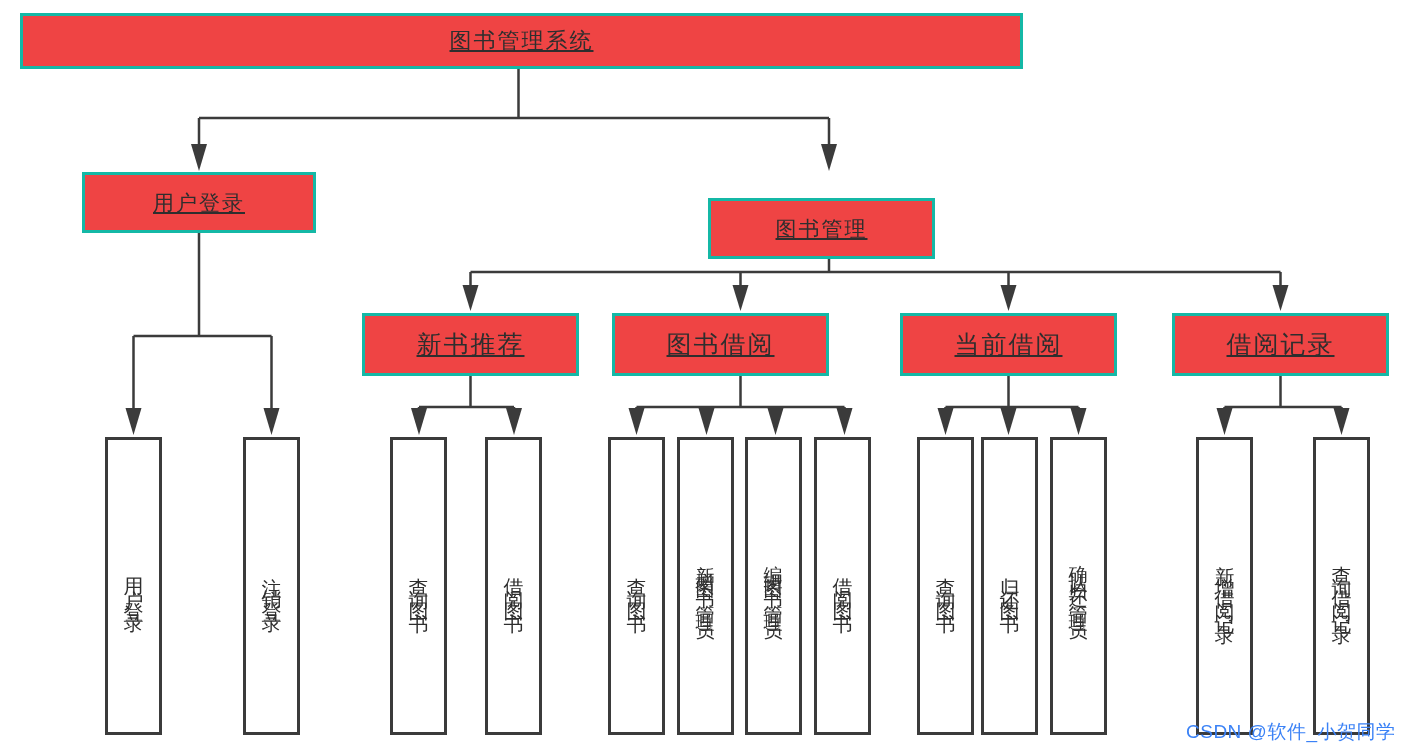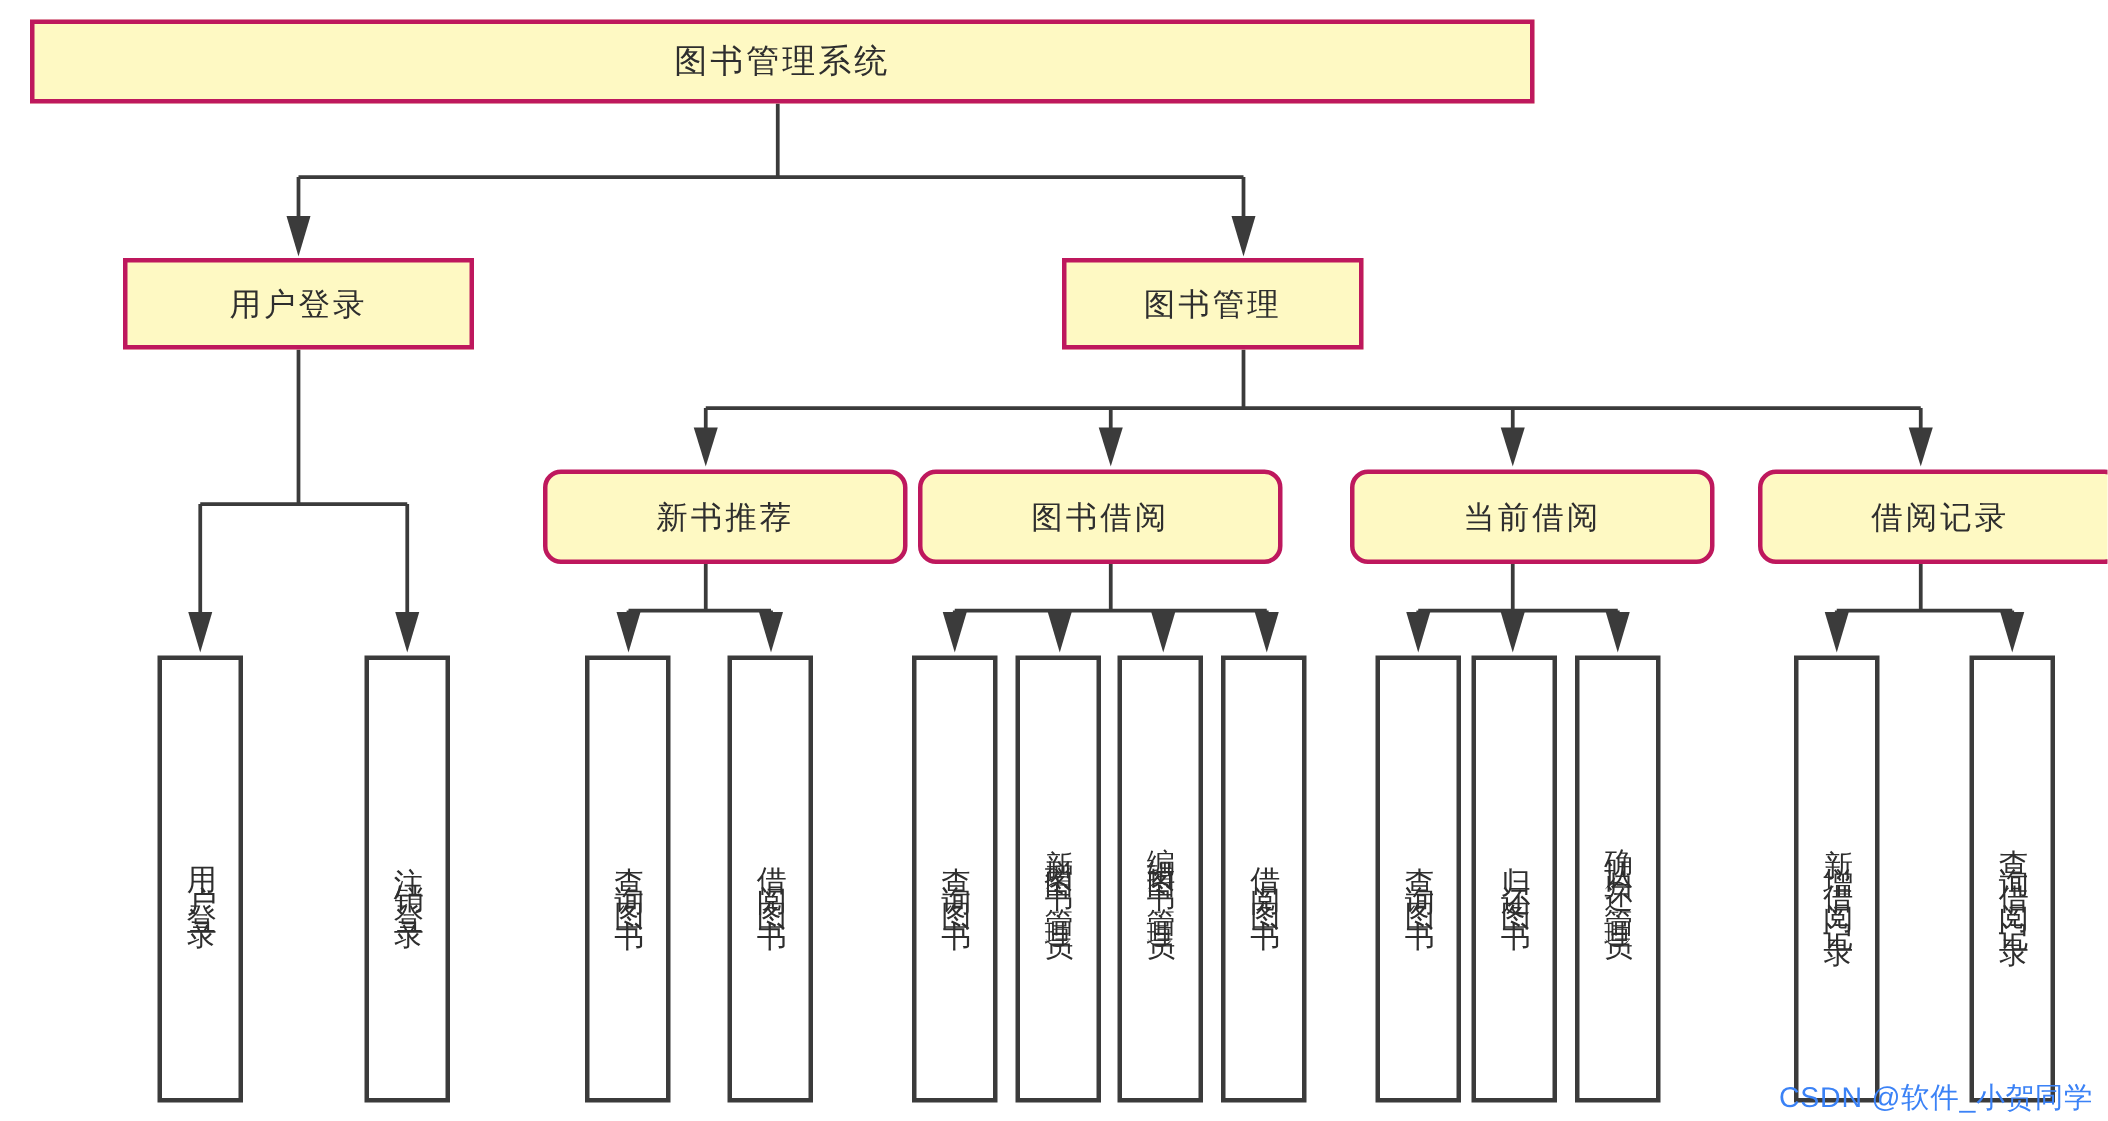--- a/index.html
+++ b/index.html
@@ -9,32 +9,33 @@
     position:relative;
     overflow:hidden;
     font-family:"Liberation Sans", sans-serif;
     color:#2e2e2e;
   }
   .stage { position:absolute; left:0; top:0; width:1405px; height:747px; }
   svg.connectors { position:absolute; left:0; top:0; pointer-events:none; }
 
   .node {
     position:absolute;
-    background:#fef9c3;
-    border:3px solid #be185d;
+    background:#ef4444;
+    border:3px solid #14b8a6;
     box-sizing:border-box;
     display:flex; align-items:center; justify-content:center;
     letter-spacing:2px;
     z-index:2;
+    text-decoration:underline;
   }
   .root    { left:20px;  top:13px;  width:1003px; height:56px; font-size:22px; }
   .branch  { top:172px;  height:61px; font-size:21px; }
   .b-login { left:82px;  width:234px; }
-  .b-mgmt  { left:708px; width:201px; }
-  .section { top:313px;  height:63px; width:243px; font-size:21px;border-radius:12px; }
+  .b-mgmt  { left:708px; width:227px;margin-top:26px; }
+  .section { top:313px;  height:63px; width:217px; font-size:25px; }
   .s-0 { left:362px; }
   .s-1 { left:612px; }
   .s-2 { left:900px; }
   .s-3 { left:1172px; }
 
   .leaf {
     position:absolute;
     top:437px; width:57px; height:298px;
     background:#ffffff;
     border:3px solid #3b3b3b;

